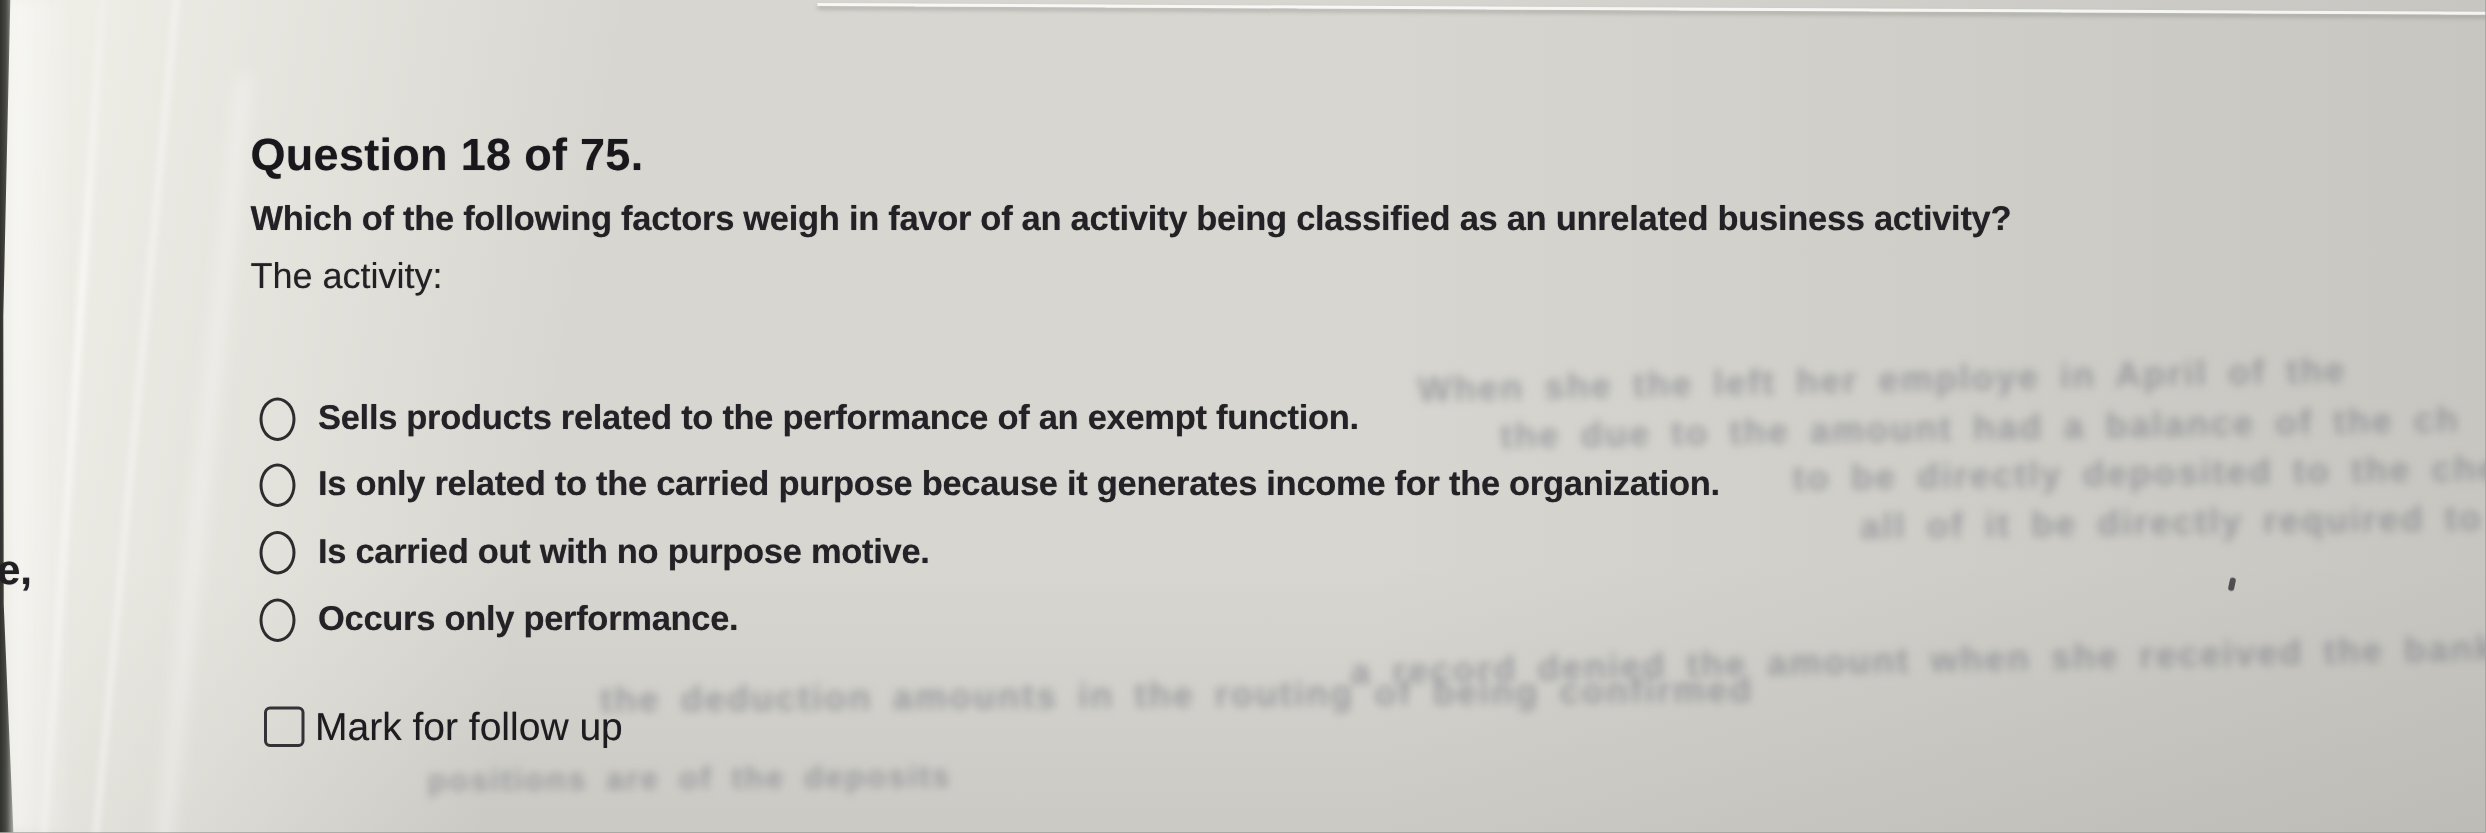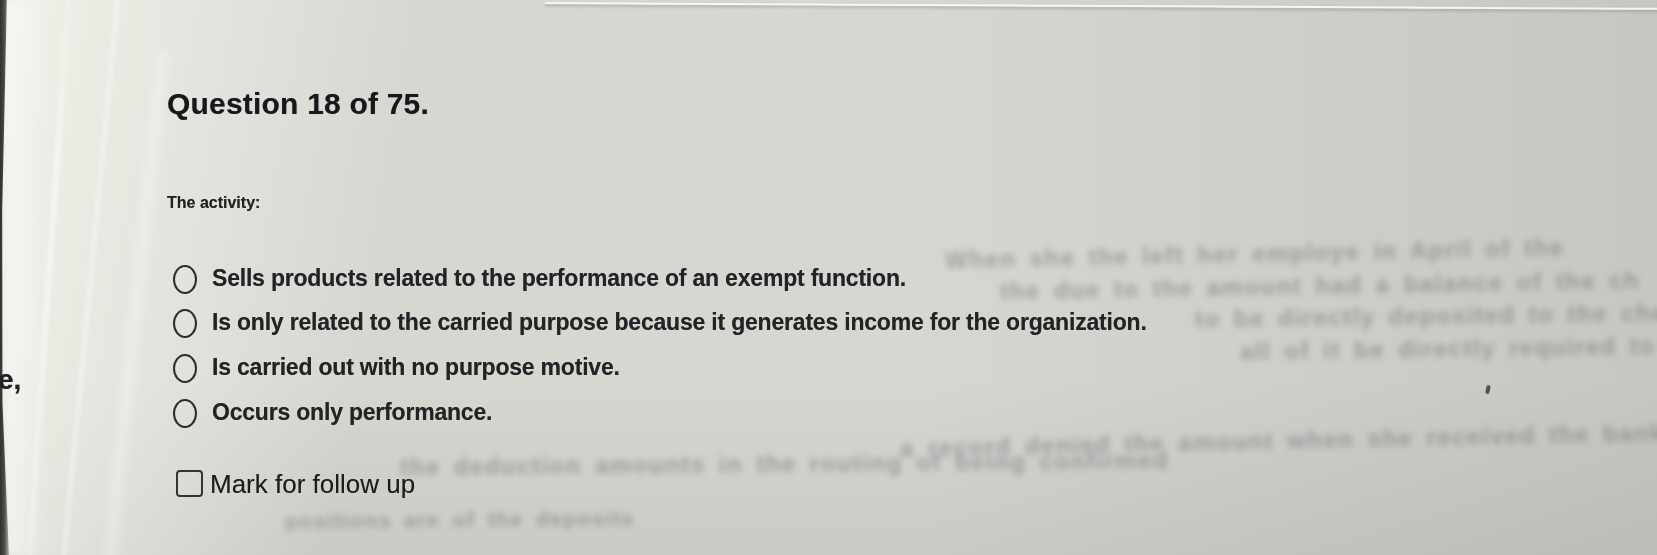--- a/index.html
+++ b/index.html
@@ -71,22 +71,22 @@
     text-shadow: 0 0 0.7px rgba(0,0,0,0.45);
     margin-top: 16px;
   }
   .q-text {
     position: absolute; left: 167px; top: 132px;
     font-size: 23px; font-weight: 700; letter-spacing: -0.2px;
     white-space: nowrap; color: #222226;
     text-shadow: 0 0 0.6px rgba(0,0,0,0.45);
   }
   .q-lead {
-    position: absolute; left: 167px; top: 194px;
-    font-size: 16px; font-weight: 700; color: #222226;
+    position: absolute; left: 167px; top: 171px;
+    font-size: 24px; font-weight: 400; color: #222226;
     white-space: nowrap;
     text-shadow: 0 0 0.6px rgba(0,0,0,0.45);
   }
 
   .opt-row {
     position: absolute; left: 173px;
     display: flex; align-items: flex-end;
     cursor: pointer;
   }
   .radio {
@@ -97,21 +97,21 @@
     background: transparent;
   }
   .opt-label {
     font-size: 23px; font-weight: 700; letter-spacing: -0.2px;
     line-height: 31px; white-space: nowrap; color: #232327;
     text-shadow: 0 0 0.6px rgba(0,0,0,0.45);
   }
 
   .mark-row {
     position: absolute; left: 176px; top: 470px;
-    display: flex; align-items: flex-start; cursor: pointer;
+    display: flex; align-items: center; cursor: pointer;
   }
   .checkbox {
     flex: 0 0 auto;
     width: 27px; height: 27px;
     border: 2.5px solid #333337; border-radius: 4px;
     margin-right: 7px; background: transparent;
   }
   .mark-label {
     font-size: 26px; font-weight: 400; color: #1d1d21;
     line-height: 29px; white-space: nowrap;
@@ -134,20 +134,21 @@
 
   <div class="ghost" style="left:945px; top:240px; transform:rotate(-1.2deg);">When she the left her employe in April of the</div>
   <div class="ghost" style="left:1000px; top:272px; transform:rotate(-1deg);">the due to the amount had a balance of the ch</div>
   <div class="ghost" style="left:1195px; top:302px; transform:rotate(-0.8deg);">to be directly deposited to the check</div>
   <div class="ghost" style="left:1240px; top:334px; transform:rotate(-0.8deg);">all of it be directly required to the order</div>
   <div class="ghost" style="left:900px; top:426px; transform:rotate(-1.2deg);">a record denied the amount when she received the bank of th</div>
   <div class="ghost" style="left:400px; top:450px; transform:rotate(-0.5deg);">the deduction amounts in the routing of being confirmed</div>
   <div class="ghost" style="left:285px; top:508px; transform:rotate(-0.5deg); font-size:21px;">positions are of the deposits</div>
 
   <div class="q-header">Question 18 of 75.</div>
+  <div class="q-text">Which of the following factors weigh in favor of an activity being classified as an unrelated business activity?</div>
   <div class="q-lead">The activity:</div>
 
   <div class="opt-row" style="top:263px;">
     <span class="radio"></span>
     <span class="opt-label">Sells products related to the performance of an exempt function.</span>
   </div>
   <div class="opt-row" style="top:307px;">
     <span class="radio"></span>
     <span class="opt-label">Is only related to the carried purpose because it generates income for the organization.</span>
   </div>

